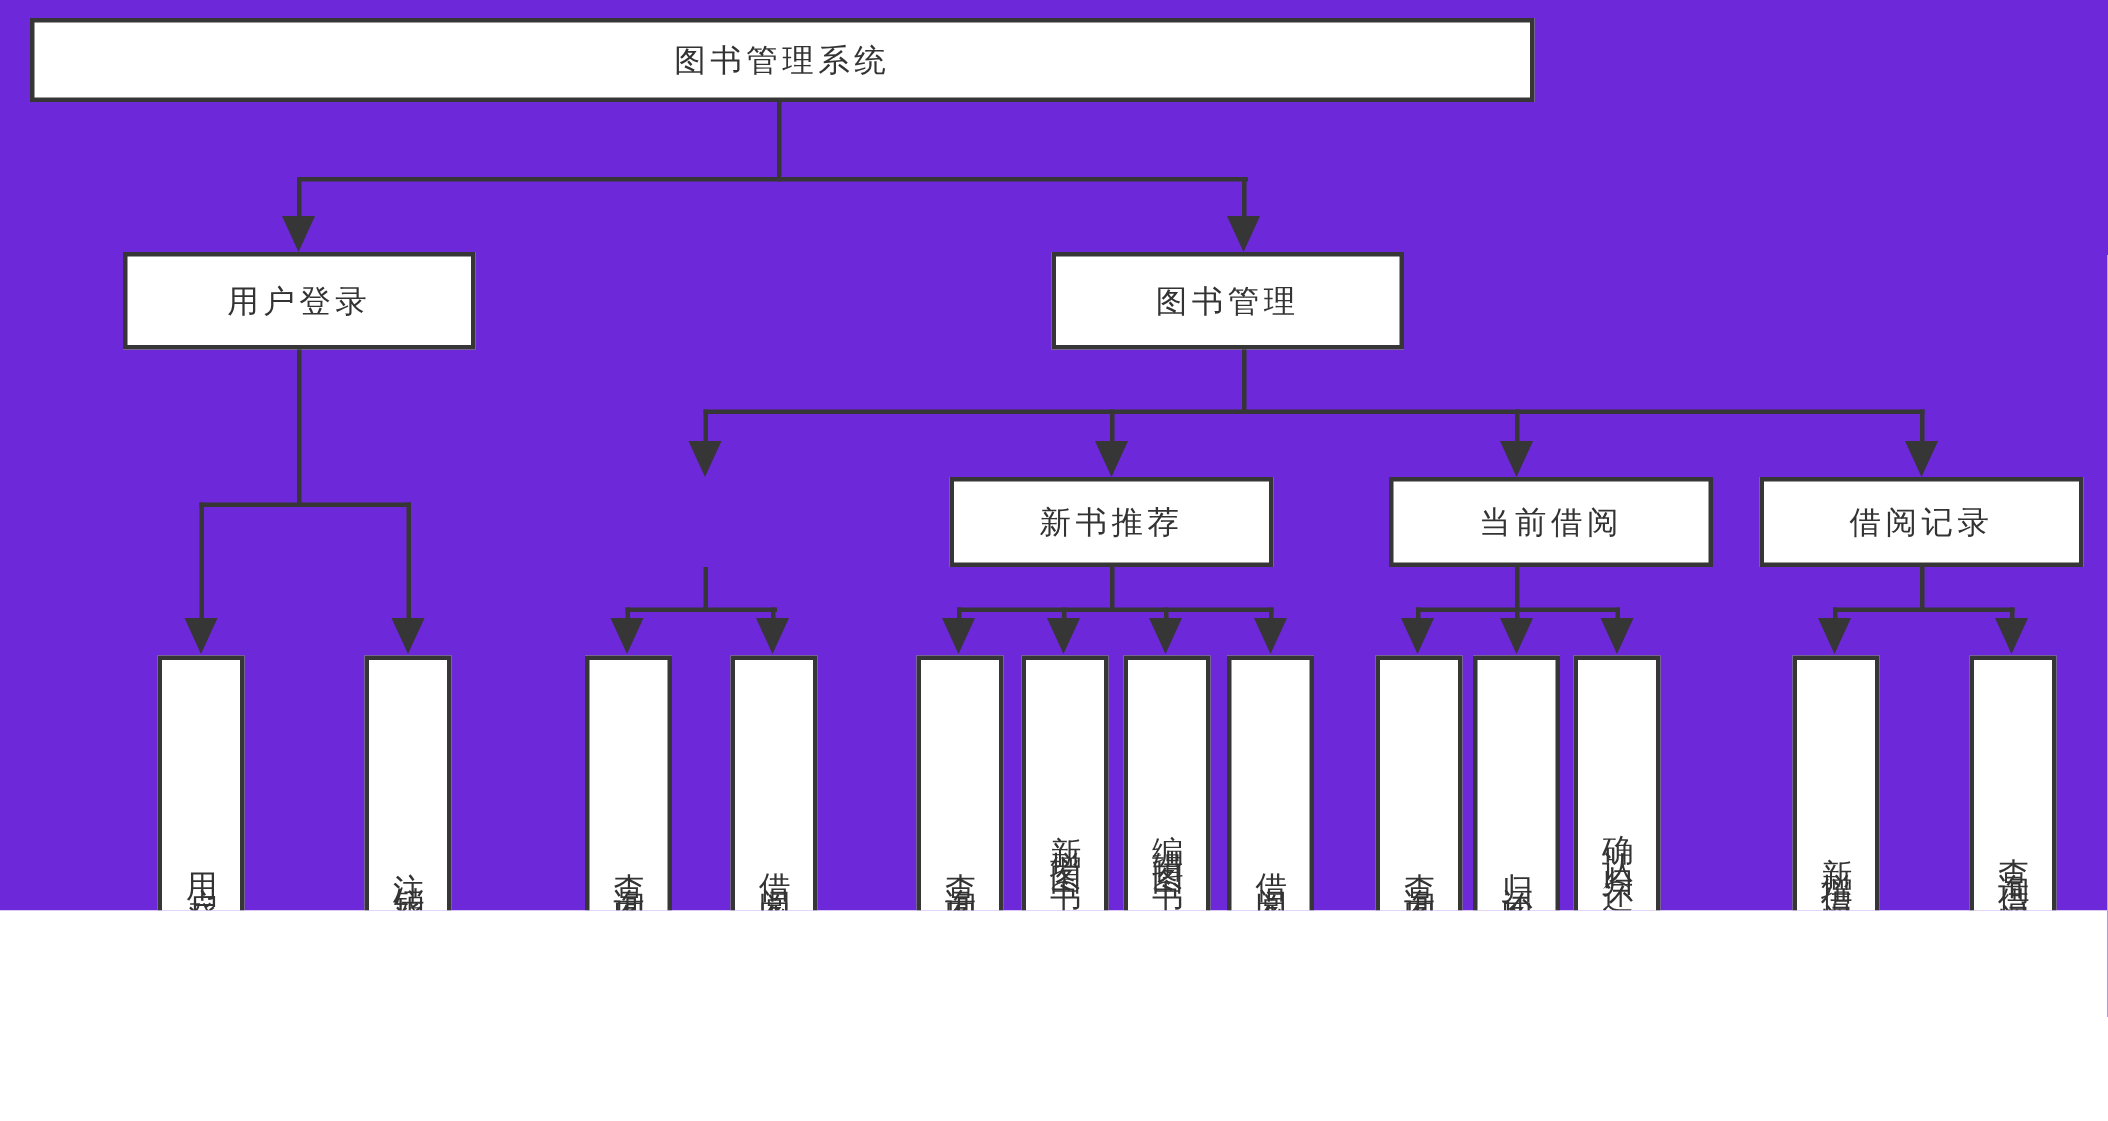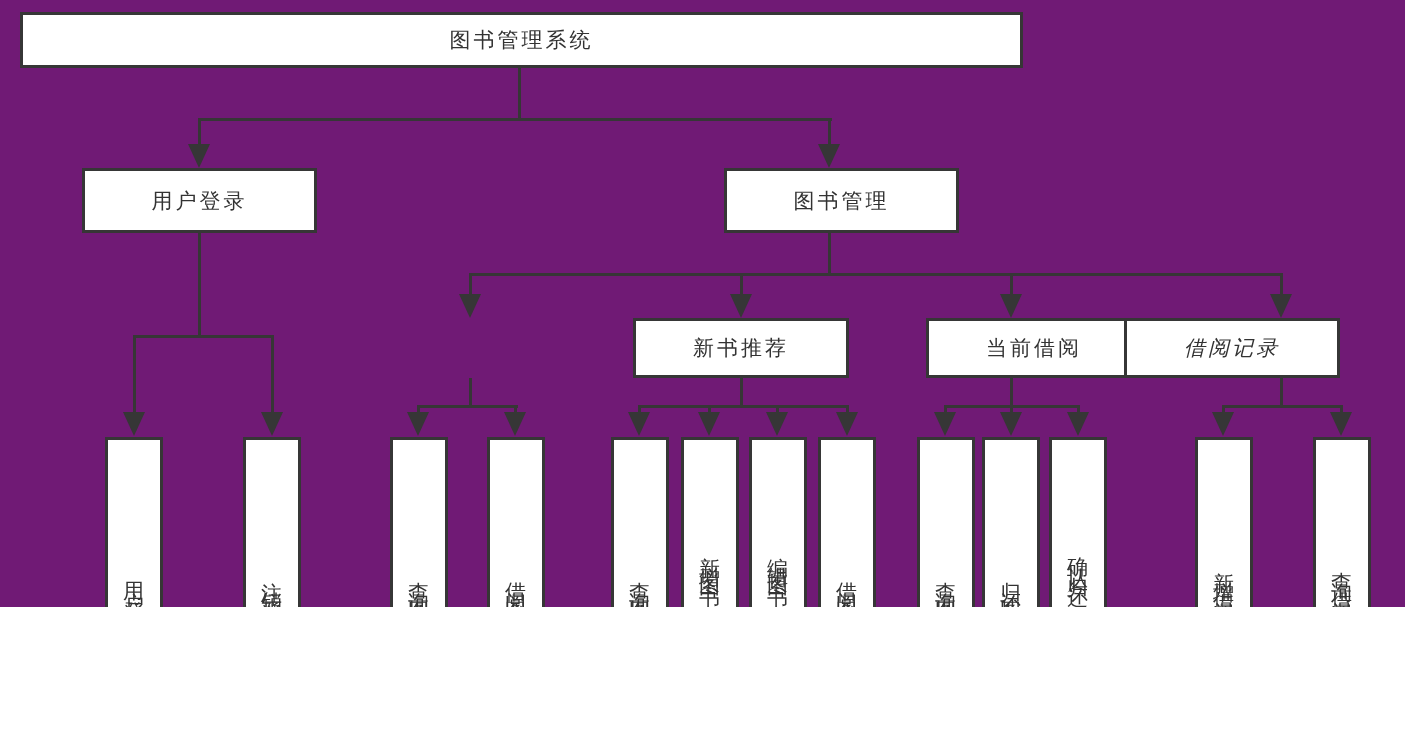--- a/index.html
+++ b/index.html
@@ -1,20 +1,20 @@
 <!DOCTYPE html>
 <html><head>
 <meta charset="utf-8">
 <style>
   html, body { margin: 0; padding: 0; background: #ffffff; }
   #canvas {
     position: relative;
     width: 1405px;
     height: 607px;
-    background: #701a75;
+    background: #6d28d9;
     font-family: "Liberation Sans", sans-serif;
     overflow: hidden;
   }
   .box {
     position: absolute;
     box-sizing: border-box;
     border: 3px solid #363636;
     background: #ffffff;
     display: flex;
     align-items: center;
@@ -66,21 +66,21 @@
   <div class="box" style="left:20px; top:12px; width:1003px; height:56px;">图书管理系统</div>
 
   <div class="vline" style="left:518px; top:68px; height:53px;"></div>
   <div class="hline" style="left:198px; top:118px; width:634px;"></div>
   <div class="vline" style="left:198px; top:118px; height:28px;"></div>
   <div class="ahead" style="left:188px; top:144px;"></div>
   <div class="vline" style="left:828px; top:118px; height:28px;"></div>
   <div class="ahead" style="left:818px; top:144px;"></div>
 
   <div class="box" style="left:82px; top:168px; width:235px; height:65px;">用户登录</div>
-  <div class="box" style="left:724px; top:168px; width:235px; height:65px;">图书管理</div>
+  <div class="box" style="left:701px; top:168px; width:235px; height:65px;">图书管理</div>
 
   <div class="vline" style="left:198px; top:233px; height:105px;"></div>
   <div class="hline" style="left:133px; top:335px; width:141px;"></div>
   <div class="vline" style="left:133px; top:335px; height:80px;"></div>
   <div class="ahead" style="left:123px; top:412px;"></div>
   <div class="vline" style="left:271px; top:335px; height:80px;"></div>
   <div class="ahead" style="left:261px; top:412px;"></div>
 
   <div class="vline" style="left:828px; top:233px; height:43px;"></div>
   <div class="hline" style="left:469px; top:273px; width:814px;"></div>
@@ -88,21 +88,21 @@
   <div class="ahead" style="left:459px; top:294px;"></div>
   <div class="vline" style="left:740px; top:273px; height:23px;"></div>
   <div class="ahead" style="left:730px; top:294px;"></div>
   <div class="vline" style="left:1010px; top:273px; height:23px;"></div>
   <div class="ahead" style="left:1000px; top:294px;"></div>
   <div class="vline" style="left:1280px; top:273px; height:23px;"></div>
   <div class="ahead" style="left:1270px; top:294px;"></div>
 
   <div class="box" style="left:633px; top:318px; width:216px; height:60px;">新书推荐</div>
   <div class="box" style="left:926px; top:318px; width:216px; height:60px;">当前借阅</div>
-  <div class="box" style="left:1124px; top:318px; width:216px; height:60px;font-style:italic;">借阅记录</div>
+  <div class="box" style="left:1173px; top:318px; width:216px; height:60px;">借阅记录</div>
 
   <div class="vline" style="left:469px; top:378px; height:30px;"></div>
   <div class="hline" style="left:417px; top:405px; width:101px;"></div>
   <div class="vline" style="left:417px; top:405px; height:10px;"></div>
   <div class="ahead" style="left:407px; top:412px;"></div>
   <div class="vline" style="left:514px; top:405px; height:10px;"></div>
   <div class="ahead" style="left:504px; top:412px;"></div>
 
   <div class="vline" style="left:740px; top:378px; height:30px;"></div>
   <div class="hline" style="left:638px; top:405px; width:211px;"></div>

